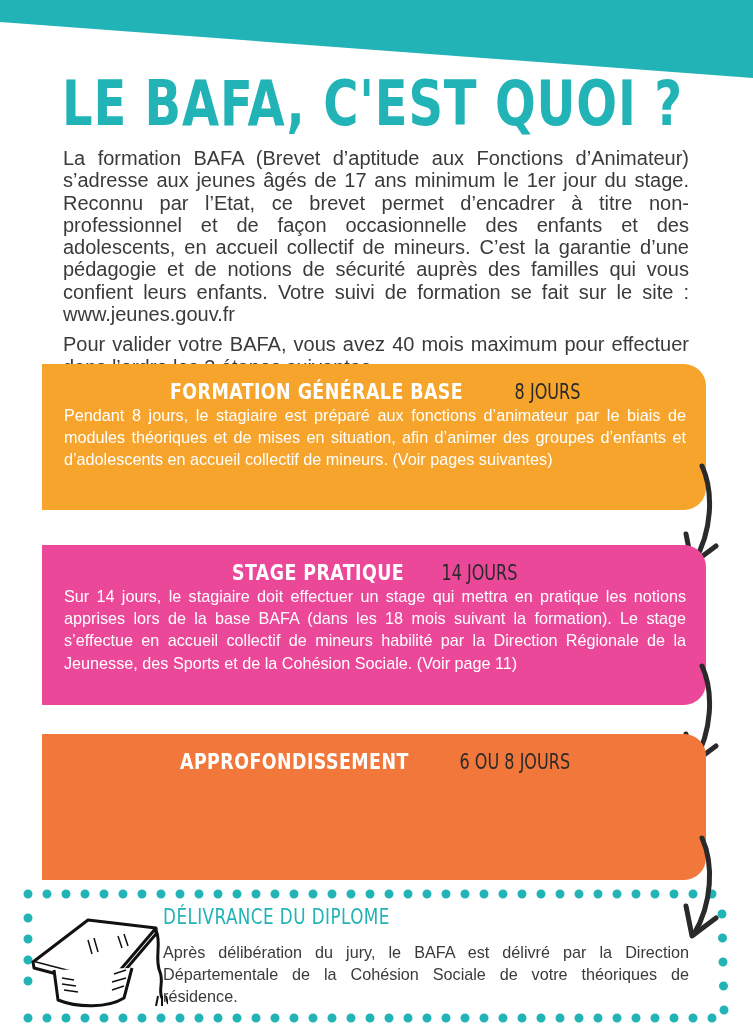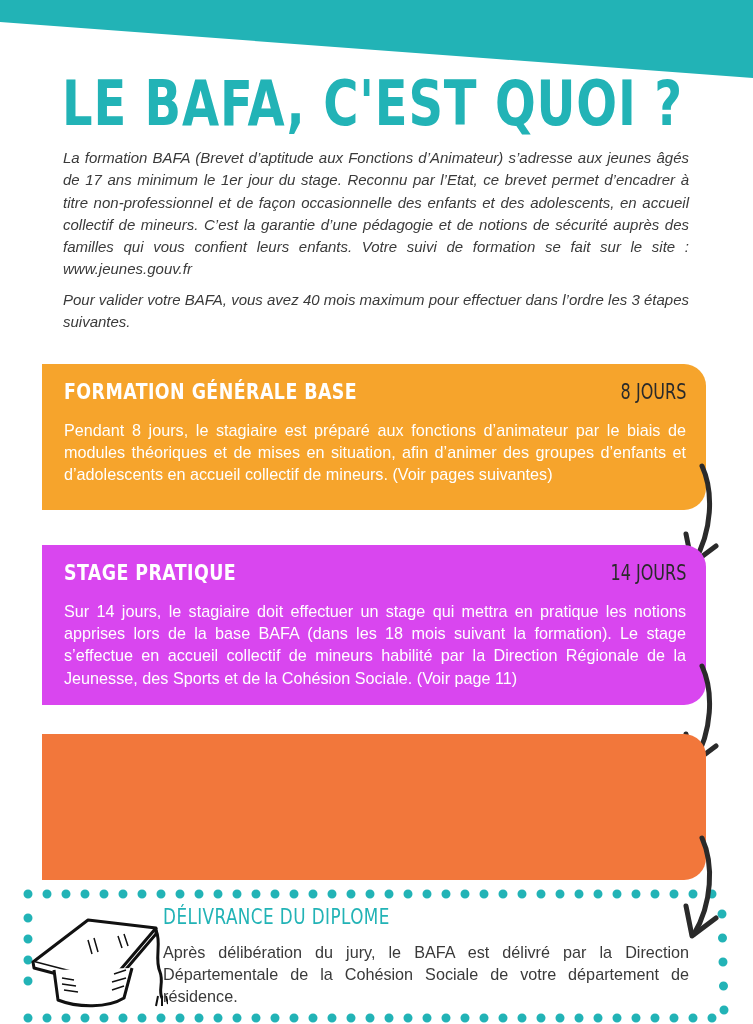--- a/index.html
+++ b/index.html
@@ -1,27 +1,27 @@
 <!DOCTYPE html>
 <html><head>
 <meta charset="utf-8">
 <style>
   html,body{margin:0;padding:0;}
   body{width:753px;height:1024px;position:relative;overflow:hidden;background:#ffffff;font-family:"Liberation Sans",sans-serif;}
   .band{position:absolute;left:0;top:0;width:753px;height:80px;}
   .title{position:absolute;left:62px;top:66px;font-family:"DejaVu Sans Condensed","DejaVu Sans",sans-serif;font-weight:bold;font-size:62px;line-height:76px;letter-spacing:1px;color:#22b3b6;transform:scaleX(0.86);transform-origin:left top;white-space:nowrap;}
-  .intro{position:absolute;left:63px;top:147px;width:626px;font-size:15px;line-height:22.3px;color:#3a3a3a;text-align:justify;font-stretch:condensed;font-style:italic;}
+  .intro{position:absolute;left:63px;top:147px;width:626px;font-size:20px;line-height:22.3px;color:#3a3a3a;text-align:justify;font-stretch:condensed;}
   .intro p{margin:0 0 8px 0;}
   .card{position:absolute;left:42px;width:664px;border-radius:0 22px 22px 0;color:#ffffff;box-sizing:border-box;padding:8px 20px 0 22px;}
-  .card .head{display:flex;justify-content:space-between;align-items:flex-end;height:32px;}
+  .card .head{display:flex;justify-content:center;align-items:flex-end;height:32px;}
   .card .ctitle{font-family:"DejaVu Sans Condensed","DejaVu Sans",sans-serif;font-size:22px;font-weight:bold;letter-spacing:0.5px;transform:scaleX(0.88);transform-origin:left bottom;white-space:nowrap;}
   .card .cdur{font-family:"DejaVu Sans Condensed","DejaVu Sans",sans-serif;font-size:21px;color:#2a2a2a;transform:scaleX(0.85);transform-origin:right bottom;white-space:nowrap;}
-  .card .cbody{font-size:16.2px;line-height:22.2px;text-align:justify;margin-top:15px;}
+  .card .cbody{font-size:16.2px;line-height:22.2px;text-align:justify;margin-top:0;}
   .c1{top:364px;height:146px;background:#f6a42c;}
-  .c2{top:545px;height:160px;background:#d946ef;}
+  .c2{top:545px;height:160px;background:#ec4899;}
   .c3{top:734px;height:146px;background:#f2773b;}
   .arrow{position:absolute;}
   .final{position:absolute;left:18px;top:880px;width:717px;height:112px;}
   .dots{position:absolute;left:0;top:0;}
   .cap{position:absolute;left:10px;top:20px;width:140px;height:110px;}
   .ftitle{position:absolute;left:145px;top:24px;font-family:"DejaVu Sans Condensed","DejaVu Sans",sans-serif;font-size:22px;color:#22b3b6;transform:scaleX(0.85);transform-origin:left top;white-space:nowrap;letter-spacing:0.5px;}
   .fbody{position:absolute;left:145px;top:61px;width:526px;font-size:16.2px;line-height:22.2px;color:#3a3a3a;text-align:justify;}
 </style>
 </head>
 <body>
@@ -57,37 +57,41 @@
   </div>
   <div class="cbody">Sur 14 jours, le stagiaire doit effectuer un stage qui mettra en pratique les notions apprises lors de la base BAFA (dans les 18 mois suivant la formation). Le stage s’effectue en accueil collectif de mineurs habilité par la Direction Régionale de la Jeunesse, des Sports et de la Cohésion Sociale. (Voir page 11)</div>
 </div>
 
 <svg class="arrow" style="left:680px;top:662px" width="50" height="110" viewBox="0 0 50 110">
   <path d="M22,4 C34,30 32,70 14,100" stroke="#2a2a2a" stroke-width="5" fill="none" stroke-linecap="round"></path>
   <path d="M6,72 L12,102 L36,84" stroke="#2a2a2a" stroke-width="5" fill="none" stroke-linecap="round" stroke-linejoin="round"></path>
 </svg>
 
 <div class="card c3">
+  <div class="head">
+    <span class="ctitle">APPROFONDISSEMENT</span>
+    <span class="cdur">6 OU 8 JOURS</span>
+  </div>
 </div>
 
 <div class="final">
   <svg class="dots" width="717" height="144" viewBox="0 0 717 144">
     <line x1="10" y1="14" x2="700" y2="14" stroke="#22b3b6" stroke-width="9" stroke-linecap="round" stroke-dasharray="0 19"></line>
     <line x1="10" y1="138" x2="700" y2="138" stroke="#22b3b6" stroke-width="9" stroke-linecap="round" stroke-dasharray="0 19"></line>
     <line x1="10" y1="38" x2="10" y2="122" stroke="#22b3b6" stroke-width="9" stroke-linecap="round" stroke-dasharray="0 21"></line>
     <line x1="704" y1="34" x2="706" y2="130" stroke="#22b3b6" stroke-width="9" stroke-linecap="round" stroke-dasharray="0 24"></line>
   </svg>
   <svg class="cap" viewBox="0 0 140 110">
     <path d="M5,62 L60,20 L128,28 L82,82 Z" fill="#fff" stroke="#111" stroke-width="3" stroke-linejoin="round"></path>
     <path d="M5,62 L6,68 L82,88 L82,82" fill="#fff" stroke="#111" stroke-width="3" stroke-linejoin="round"></path>
     <path d="M82,88 L128,34 L128,28" fill="none" stroke="#111" stroke-width="3"></path>
     <path d="M26,70 L30,100 C50,108 80,108 96,98 L104,68" fill="#fff" stroke="#111" stroke-width="3" stroke-linejoin="round"></path>
     <path d="M34,78 L46,80 M34,84 L48,86 M36,90 L50,92 M86,74 L98,70 M84,82 L98,78 M84,90 L96,86 M60,40 L64,54 M66,38 L70,52 M90,36 L94,48 M96,34 L100,46" stroke="#111" stroke-width="1.5"></path>
     <path d="M128,30 C134,44 126,58 132,72 C136,82 130,90 134,98" fill="none" stroke="#111" stroke-width="3"></path>
     <path d="M130,96 L128,106 M134,96 L134,106 M138,96 L140,104" stroke="#111" stroke-width="2"></path>
   </svg>
   <div class="ftitle">DÉLIVRANCE DU DIPLOME</div>
-  <div class="fbody">Après délibération du jury, le BAFA est délivré par la Direction Départementale de la Cohésion Sociale de votre département de résidence.</div>
+  <div class="fbody">Après délibération du jury, le BAFA est délivré par la Direction Départementale de la Cohésion Sociale de votre théoriques de résidence.</div>
   <svg class="arrow" style="left:662px;top:-46px" width="50" height="110" viewBox="0 0 50 110">
     <path d="M22,4 C34,30 32,70 14,100" stroke="#2a2a2a" stroke-width="5" fill="none" stroke-linecap="round"></path>
     <path d="M6,72 L12,102 L36,84" stroke="#2a2a2a" stroke-width="5" fill="none" stroke-linecap="round" stroke-linejoin="round"></path>
   </svg>
 </div>
 
 </body></html>

